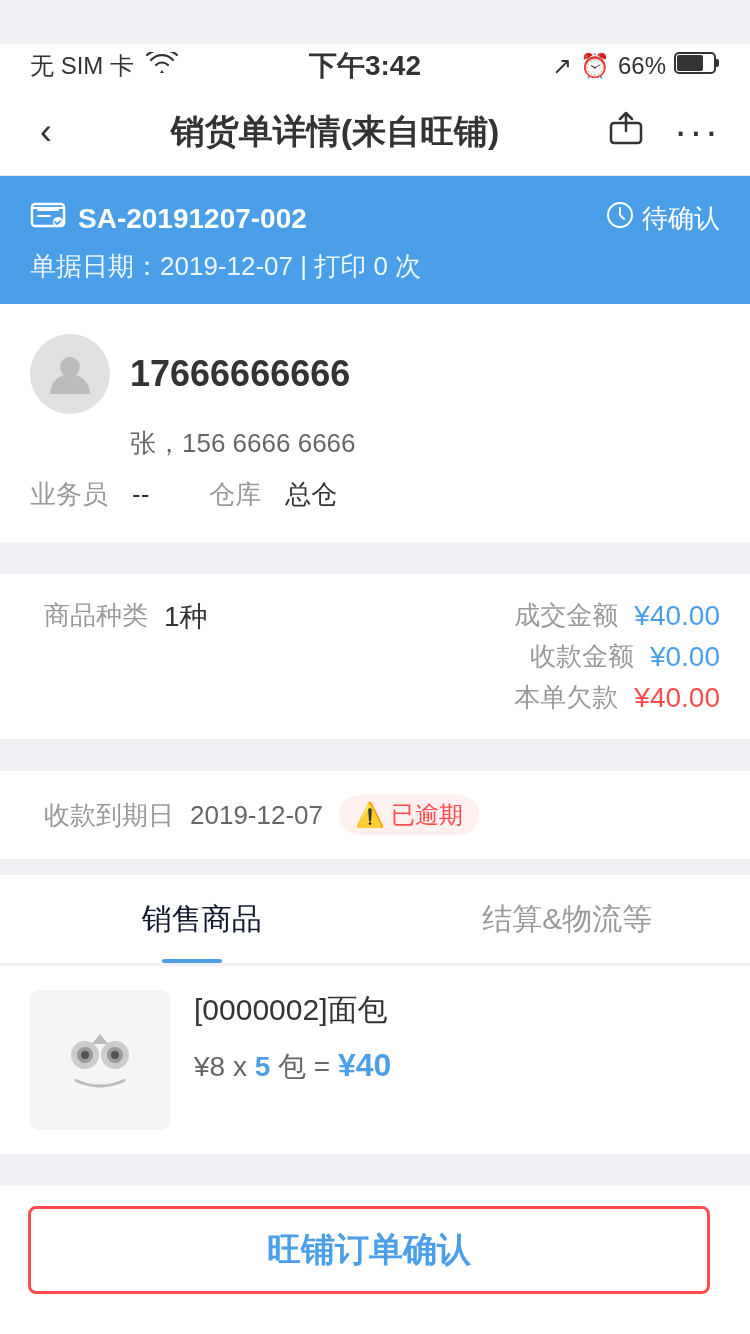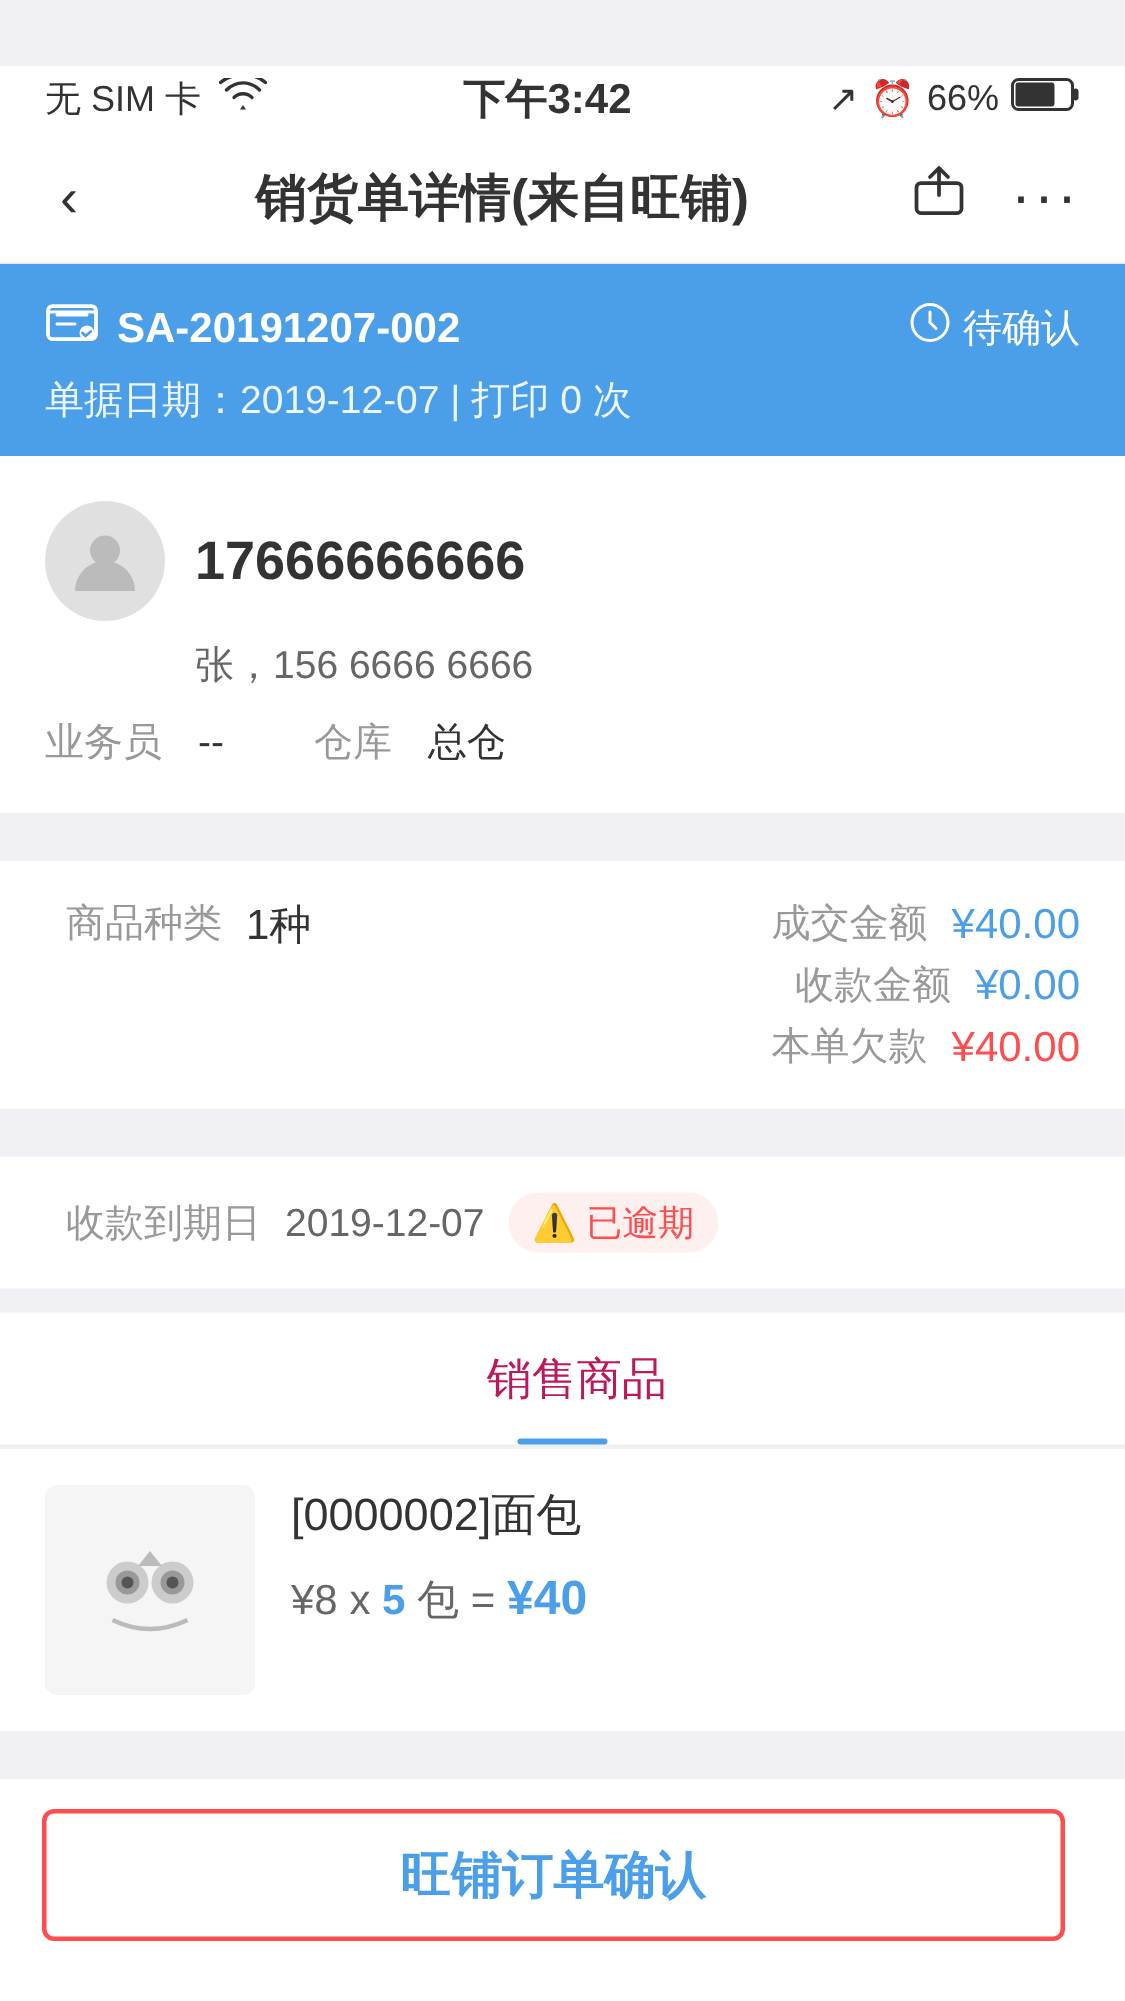--- a/index.html
+++ b/index.html
@@ -217,21 +217,21 @@
       display: flex;
       flex-direction: column;
       align-items: center;
       justify-content: center;
       font-size: 30px;
       color: #999;
       cursor: pointer;
       position: relative;
     }
     .tab.active {
-      color: #be185d;
+      color: #0f172a;
       padding-left: 19px;
     }
     .tab-underline {
       position: absolute;
       bottom: 0;
       left: 50%;
       transform: translateX(-50%);
       width: 60px;
       height: 4px;
       background: #4a9fe8;
@@ -435,20 +435,23 @@
       <span>已逾期</span>
     </span>
   </div>
 </div>
 
 <div class="tabs-container">
   <div class="tab active">
     <span>销售商品</span>
     <div class="tab-underline"></div>
   </div>
+  <div class="tab">
+    <span>结算&amp;物流等</span>
+  </div>
 </div>
 
 <div class="product-card">
   <div class="product-thumb">
     <svg width="100" height="80" viewBox="0 0 100 80" fill="none">
 
       <circle cx="35" cy="35" r="14" fill="#ccc"></circle>
       <circle cx="65" cy="35" r="14" fill="#ccc"></circle>
       <circle cx="35" cy="35" r="8" fill="#999"></circle>
       <circle cx="65" cy="35" r="8" fill="#999"></circle>

